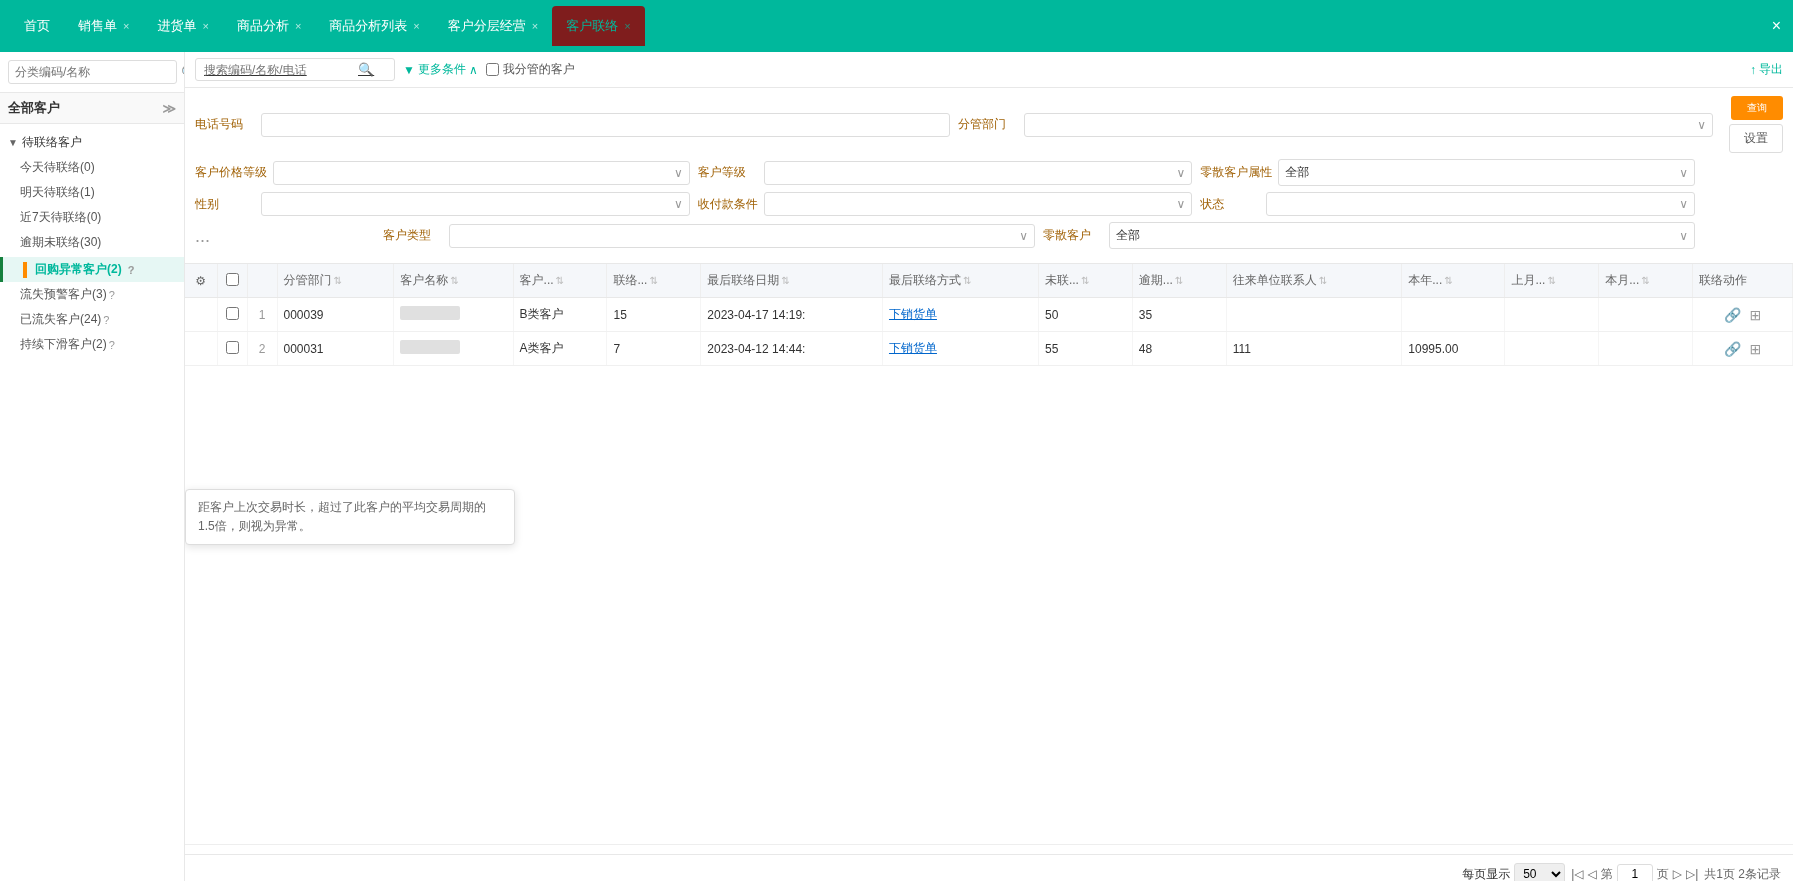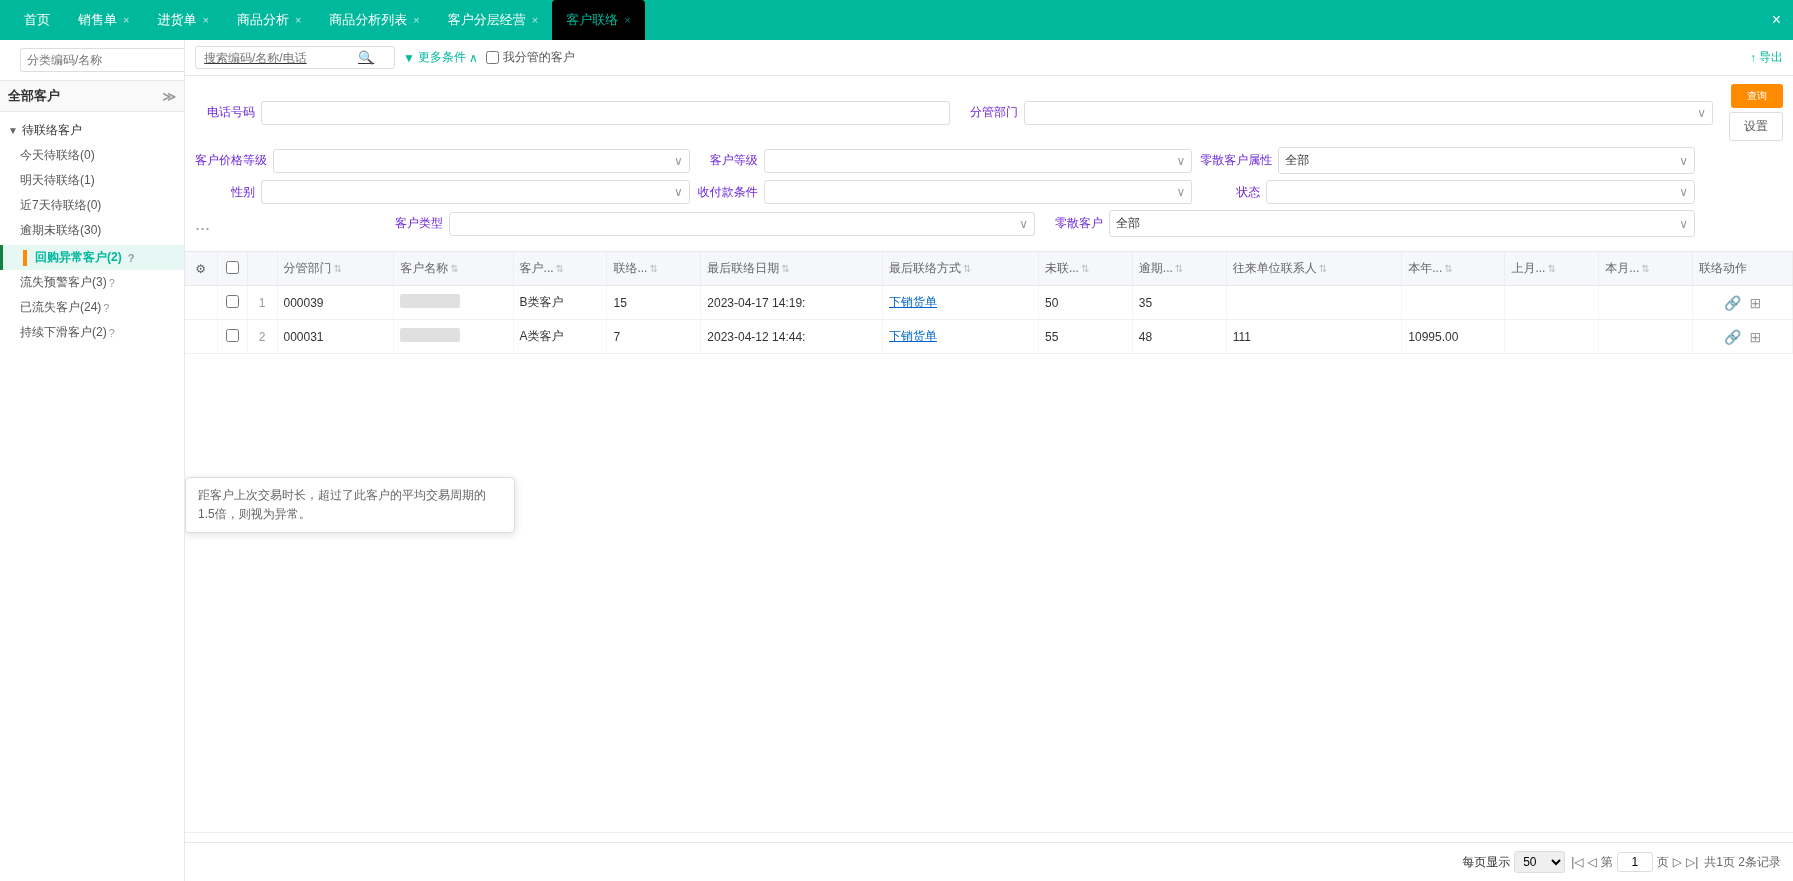--- a/index.html
+++ b/index.html
@@ -1,47 +1,47 @@
 <!DOCTYPE html>
 <html><head>
   <meta charset="utf-8">
   <style>
     * { box-sizing: border-box; margin: 0; padding: 0; }
     body { font-family: 'Microsoft YaHei', Arial, sans-serif; font-size: 13px; background: #f5f5f5; color: #333; overflow: hidden; }
 
     
     .top-nav {
       display: flex; align-items: center;
-      background: #00b89c; height: 40px; padding: 0 10px;
+      background: #00b89c; height: 52px; padding: 0 10px;
       position: relative;
     }
     .top-nav .nav-item {
       color: #fff; padding: 0 14px; height: 40px; display: flex; align-items: center;
       cursor: pointer; font-size: 13px; white-space: nowrap;
     }
     .top-nav .nav-item.active {
-      background: #000000; color: #00b89c; border-radius: 4px 4px 0 0;
+      background: #7f1d1d; color: #00b89c; border-radius: 4px 4px 0 0;
     }
     .top-nav .nav-item .close-x {
       margin-left: 6px; font-size: 11px; opacity: 0.7;
     }
     .top-nav .nav-close-all {
       position: absolute; right: 12px; color: #fff; cursor: pointer; font-size: 16px;
     }
 
     
     .main-layout { display: flex; height: calc(100vh - 40px); }
 
     
     .sidebar {
       width: 185px; min-width: 185px; background: #fff; border-right: 1px solid #e8e8e8;
       display: flex; flex-direction: column; overflow: hidden;
     }
     .sidebar-search {
-      display: flex; align-items: center; padding: 8px 20px; border-bottom: 1px solid #e8e8e8; gap: 4px;
+      display: flex; align-items: center; padding: 8px 8px; border-bottom: 1px solid #e8e8e8; gap: 4px;
     }
     .sidebar-search input {
       flex: 1; border: 1px solid #ddd; border-radius: 3px; padding: 4px 6px; font-size: 12px; outline: none;
     }
     .sidebar-search .search-icon { color: #999; cursor: pointer; }
     .sidebar-header {
       display: flex; align-items: center; justify-content: space-between;
       padding: 6px 8px; font-weight: bold; font-size: 13px; background: #f9f9f9;
       border-bottom: 1px solid #e8e8e8;
     }
@@ -89,21 +89,21 @@
     }
 
     
     .advanced-filter {
       background: #fff; border-bottom: 1px solid #e8e8e8; padding: 8px 10px;
     }
     .filter-row { display: flex; align-items: center; gap: 8px; margin-bottom: 6px; }
     .filter-cell {
       flex: 1; display: flex; align-items: center; gap: 6px;
     }
-    .filter-label { font-size: 12px; color: #6d28d9; white-space: nowrap; min-width: 60px; text-align: right; }
+    .filter-label { font-size: 12px; color: #a16207; white-space: nowrap; min-width: 60px; text-align: left; }
     .filter-input {
       flex: 1; border: 1px solid #ddd; border-radius: 3px; padding: 4px 6px; font-size: 12px;
       outline: none; color: #333;
     }
     .filter-select {
       flex: 1; display: flex; align-items: center; border: 1px solid #ddd; border-radius: 3px;
       padding: 4px 6px; font-size: 12px; cursor: pointer; background: #fff; justify-content: space-between;
     }
     .filter-select .arrow { color: #999; }
     .filter-actions { display: flex; flex-direction: column; gap: 4px; align-items: flex-end; padding-left: 8px; }

